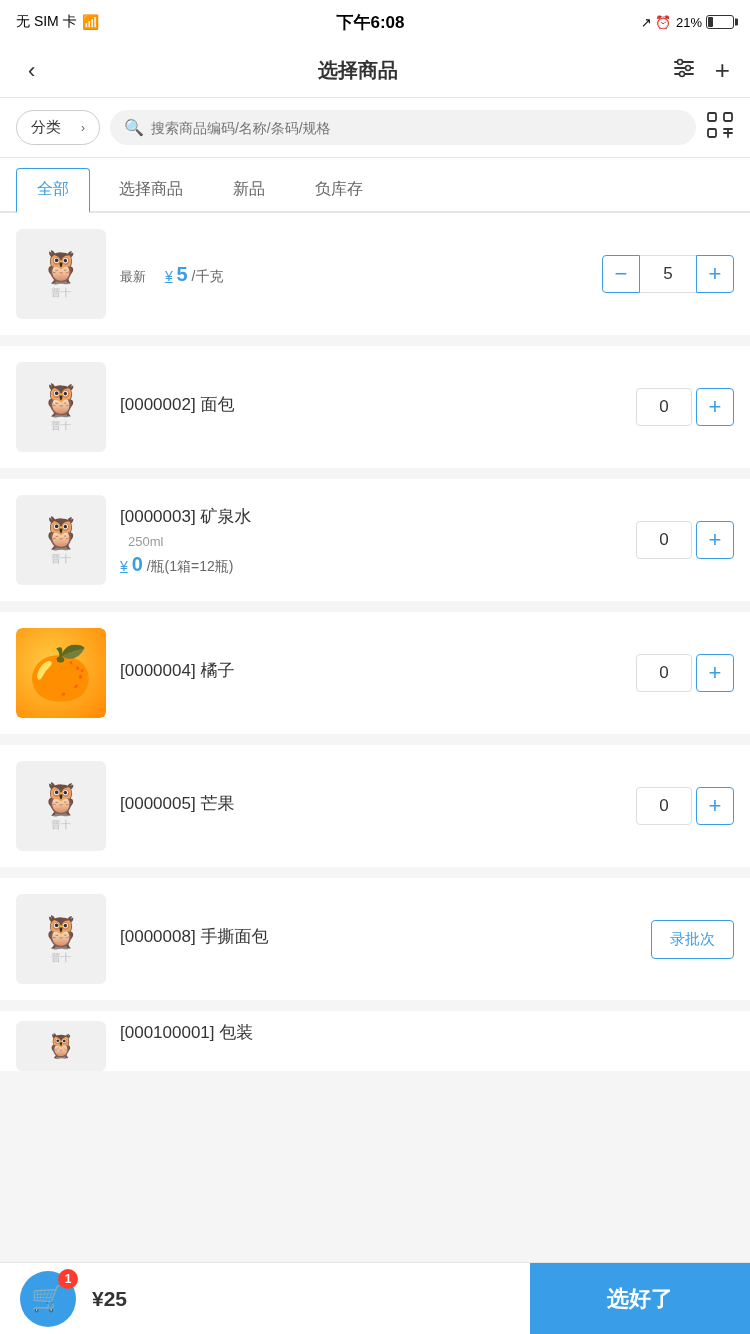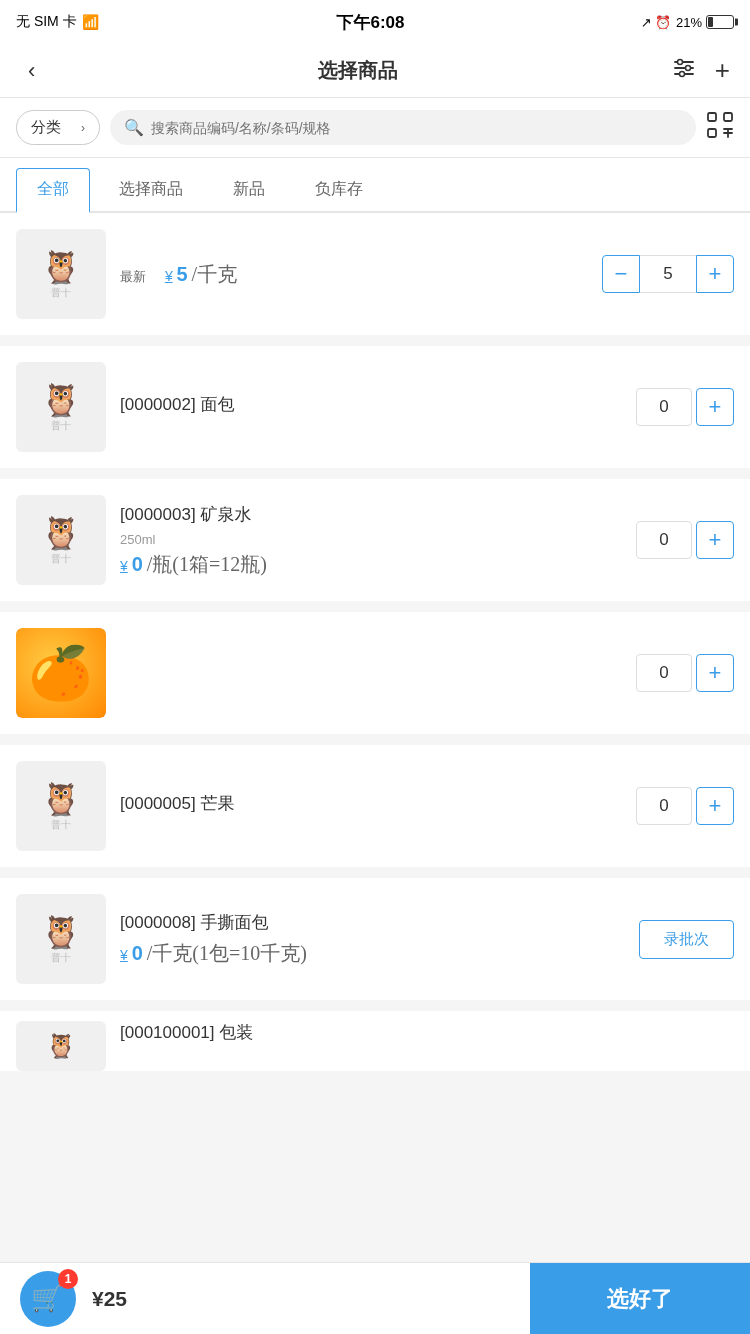--- a/index.html
+++ b/index.html
@@ -129,24 +129,24 @@
     }
     .product-thumb-placeholder {
       display: flex; flex-direction: column; align-items: center; justify-content: center;
       width: 100%; height: 100%;
     }
     .owl-icon { font-size: 32px; color: #bbb; }
     .owl-brand { font-size: 10px; color: #bbb; }
 
     .product-info { flex: 1; }
     .product-name { font-size: 17px; color: #333; margin-bottom: 6px; }
-    .product-spec { font-size: 13px; color: #999; margin-bottom: 4px; }
+    .product-spec { font-size: 13px; color: #999; margin-bottom: 4px; margin-left: 8px; }
     .product-price { font-size: 14px; color: #666; }
     .price-amount { font-size: 20px; color: #3a9de8; font-weight: 700; }
-    .price-suffix { font-size: 20px; color: #666; font-family: Liberation Serif, serif; }
+    .price-suffix { font-size: 14px; color: #666; }
     .price-prefix { font-size: 13px; color: #666; margin-right: 15px; }
     .price-yen { color: #3a9de8; font-size: 14px; text-decoration: underline; }
 
     .product-qty {
       display: flex; align-items: center; gap: 0;
       flex-shrink: 0;
     }
     .qty-btn {
       width: 38px; height: 38px;
       border: 1.5px solid #3a9de8;
@@ -160,21 +160,21 @@
     .qty-input {
       width: 56px; height: 38px;
       border: 1.5px solid #ddd;
       border-left: none; border-right: none;
       text-align: center; font-size: 17px; color: #333;
       outline: none;
     }
     .batch-btn {
       border: 1.5px solid #3a9de8;
       background: #fff; color: #3a9de8;
-      padding: 9px 24px; border-radius: 4px;
+      padding: 9px 18px; border-radius: 4px;
       font-size: 15px; cursor: pointer;
     }
 
     
     .bottom-bar {
       position: fixed; bottom: 0; left: 0; width: 750px;
       height: 72px;
       background: #fff;
       border-top: 1px solid #e5e5e5;
       display: flex; align-items: center;
@@ -360,20 +360,24 @@
     </div>
   </div>
 
   <div class="section-divider"></div>
 
   <div class="product-item">
     <div class="product-thumb">
       <div class="orange-img"></div>
     </div>
     <div class="product-info">
+      <div class="product-name">
+        <span>[0000004]</span>
+        <span>橘子</span>
+      </div>
     </div>
     <div class="product-qty">
       <input class="qty-input" value="0" style="border-radius: 4px; border: 1.5px solid rgb(221, 221, 221);">
       <button class="qty-btn plus" style="border-radius:4px; border:1.5px solid #3a9de8; margin-left:4px;">+</button>
     </div>
   </div>
 
   <div class="section-divider"></div>
 
   <div class="product-item">
@@ -401,25 +405,20 @@
     <div class="product-thumb">
       <div class="product-thumb-placeholder">
         <span class="owl-icon">🦉</span>
         <span class="owl-brand">普十</span>
       </div>
     </div>
     <div class="product-info">
       <div class="product-name">
         <span>[0000008]</span>
         <span>手撕面包</span>
-      </div>
-      <div class="product-price">
-        <span class="price-yen">¥</span>
-        <span class="price-amount">0</span>
-        <span class="price-suffix">/千克(1包=10千克)</span>
       </div>
     </div>
     <div class="product-qty">
       <button class="batch-btn">录批次</button>
     </div>
   </div>
 
   <div class="section-divider"></div>
 
   <div class="product-item" style="height:60px; overflow:hidden; align-items:flex-start; padding-top:10px;">

